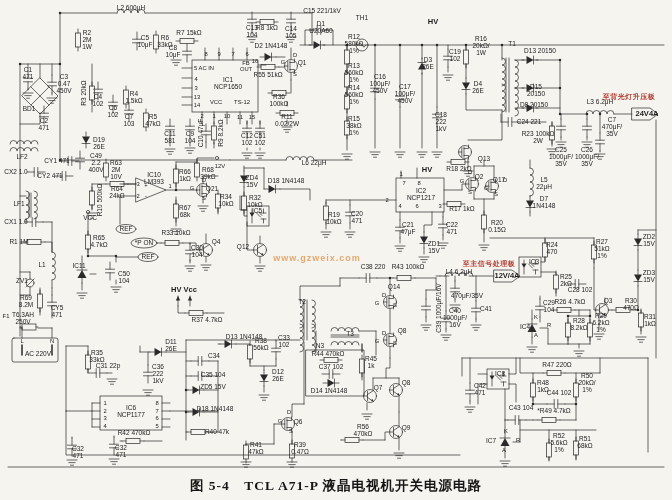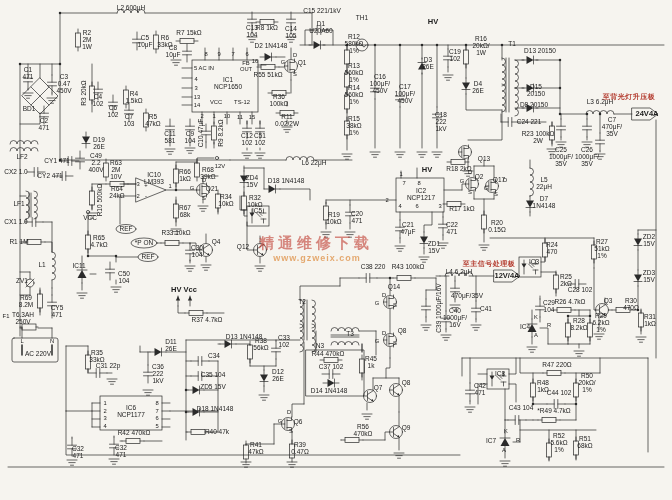--- a/index.html
+++ b/index.html
@@ -790,17 +790,17 @@
       <span class="lbl pin" style="left: 536px; top: 335px;">A</span>
       <span class="lbl" style="left: 579px; top: 324px;">R28
 8.2kΩ</span>
       <span class="lbl" style="left: 601px; top: 323px;">R29
 6.2kΩ
 1%</span>
       <span class="lbl" style="left: 650px; top: 320px;">R31
 1kΩ</span>
     </div>
 
-<div class="wm" id="wm1">精通维修下载</div>
 <div class="wm" id="wm2">www.gzweix.com</div>
 
+<div id="caption">图 5-4　TCL A71-P 液晶电视机开关电源电路</div>
 
 </div>
 
 </body></html>

